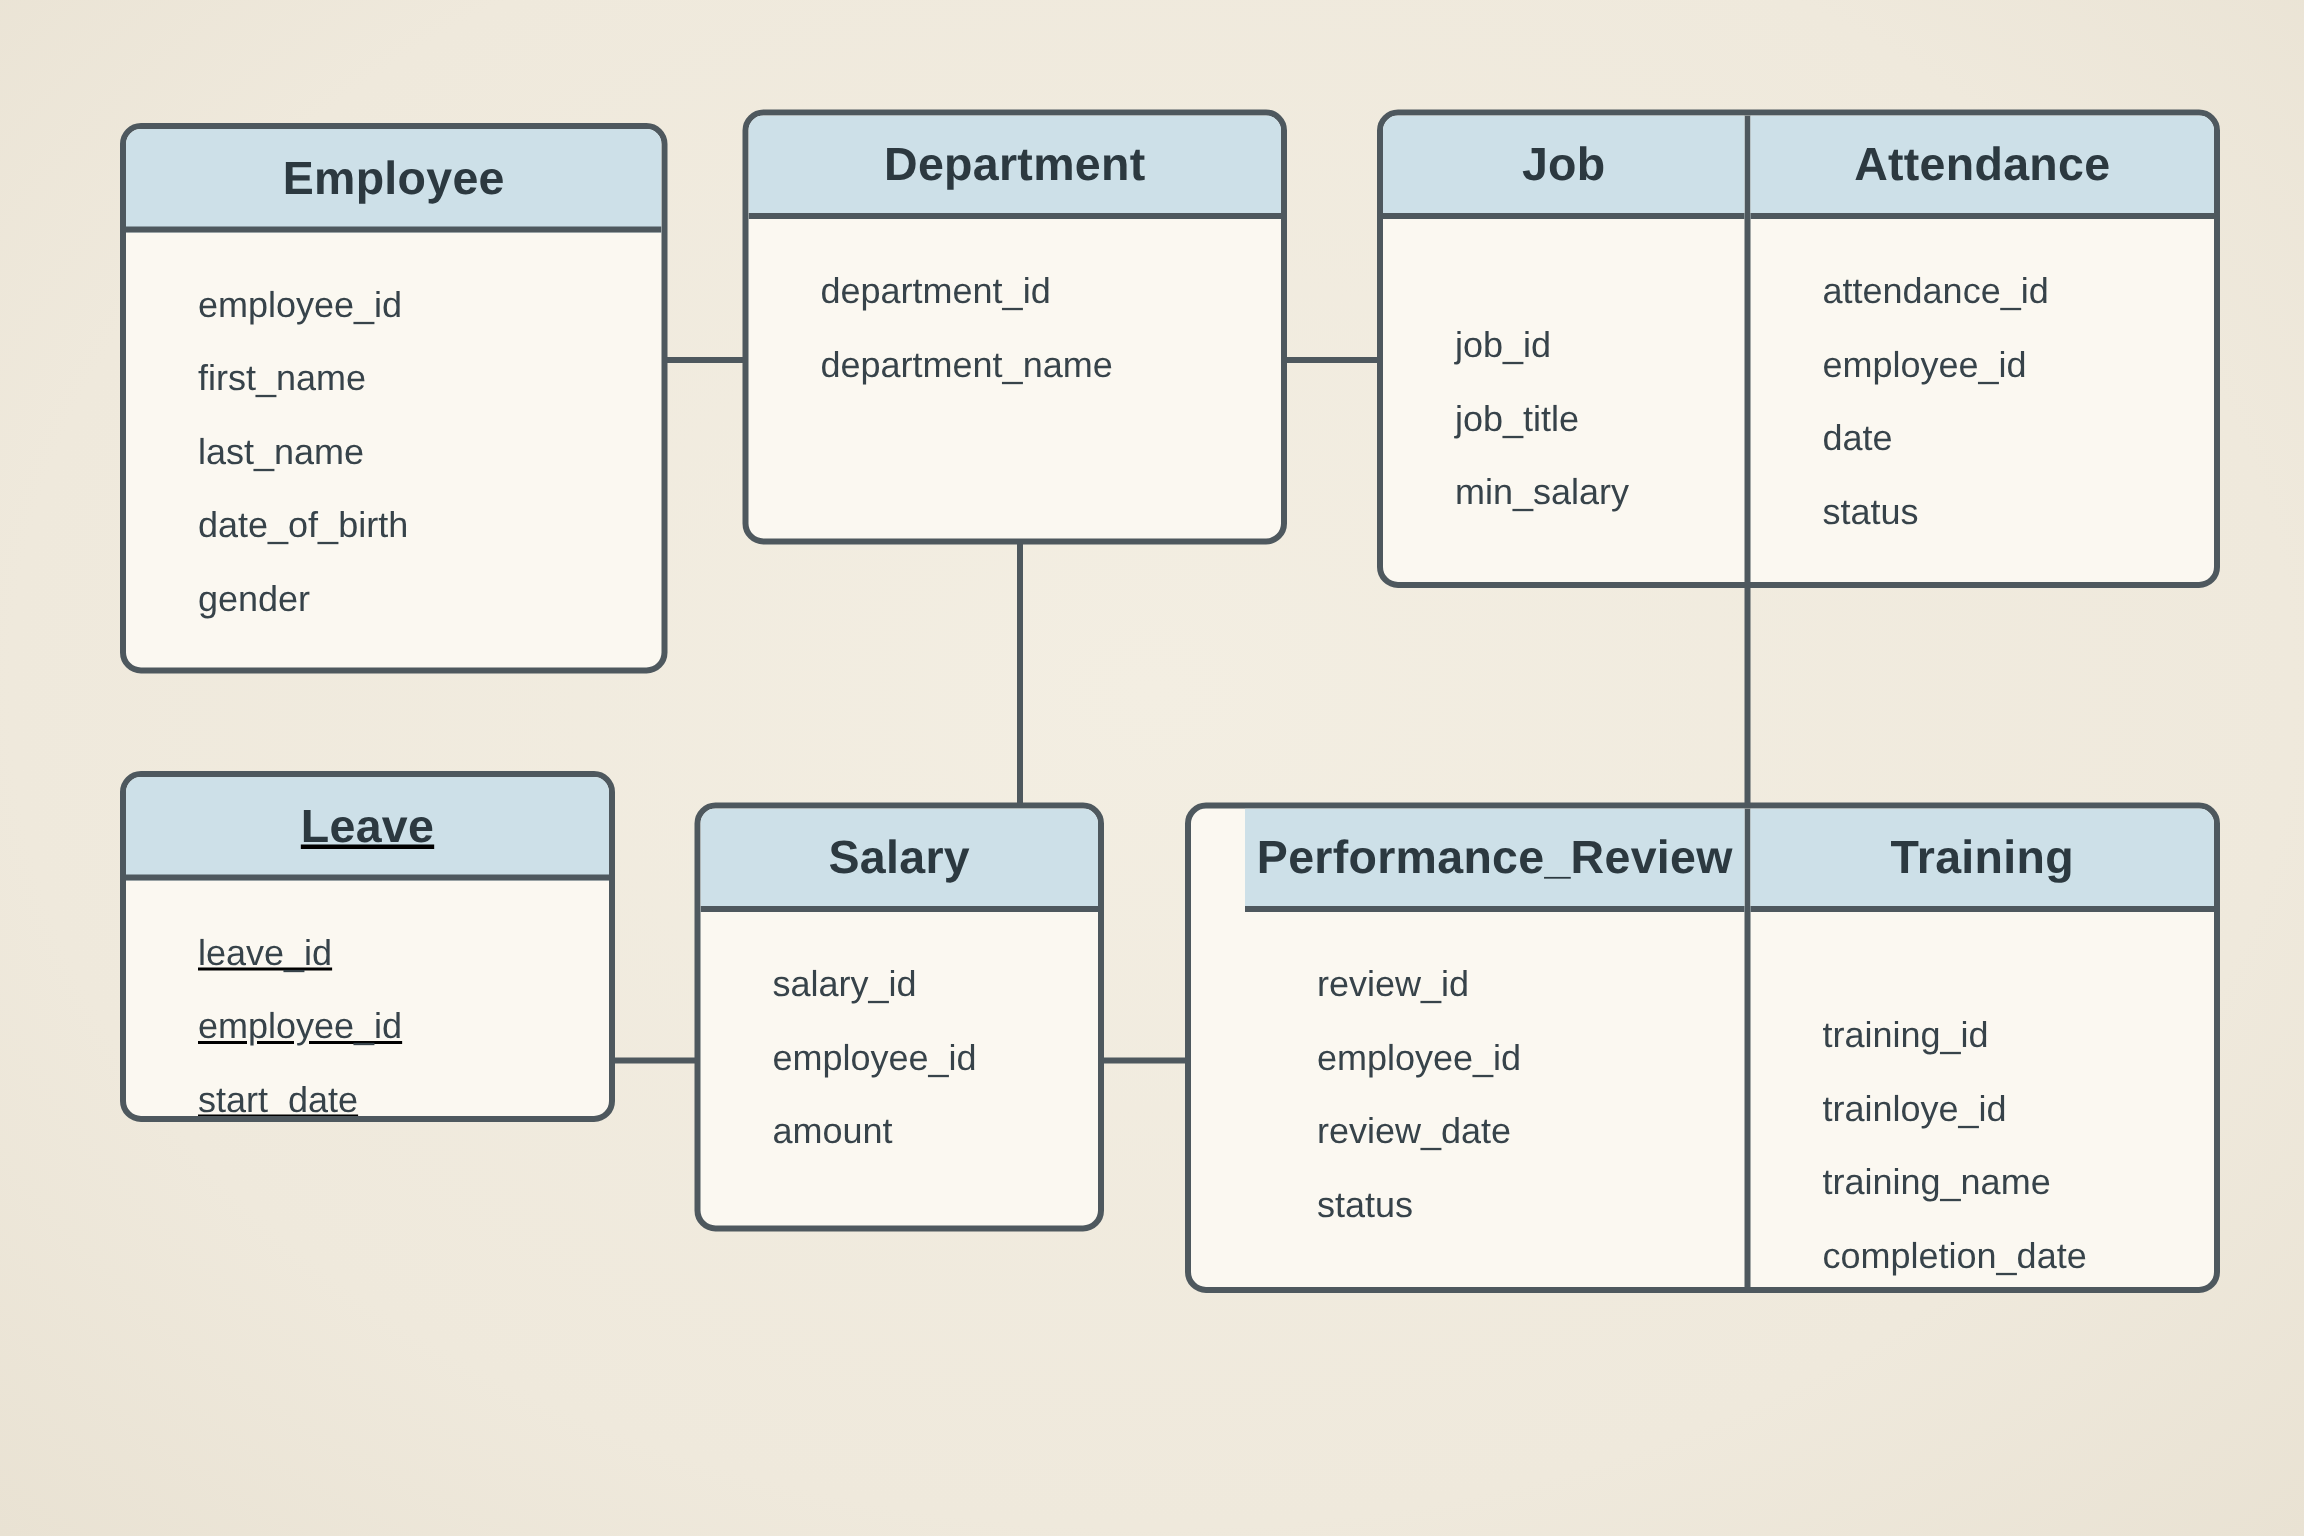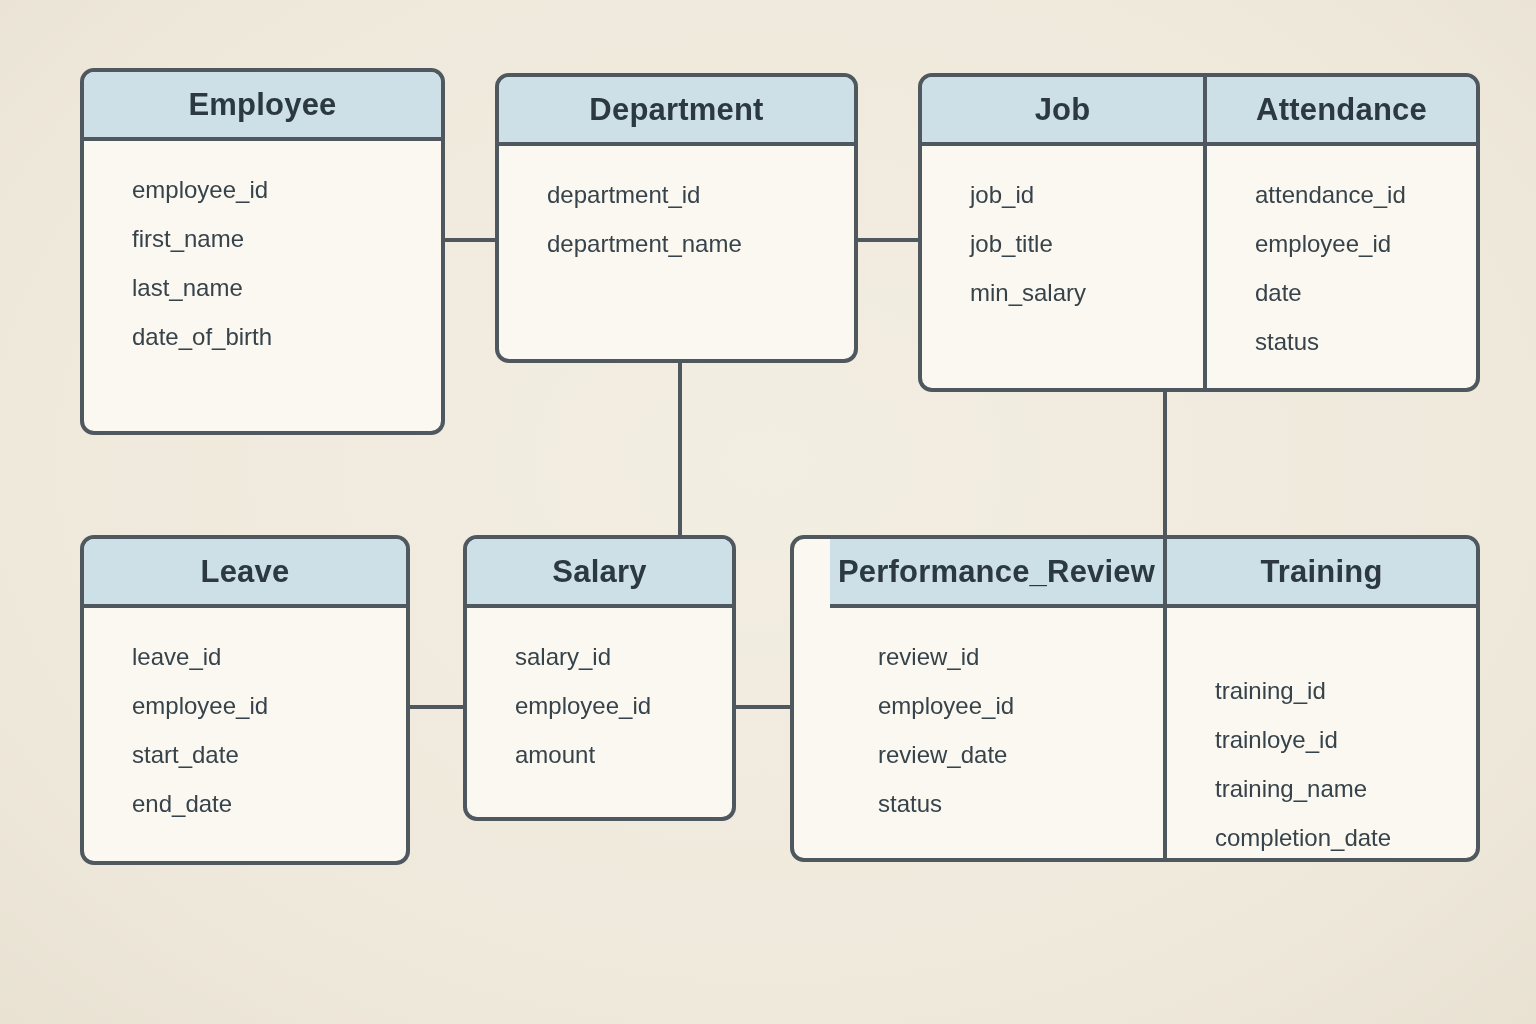--- a/index.html
+++ b/index.html
@@ -61,59 +61,60 @@
 
 <div class="canvas">
 
   <div class="connector" style="left:443px; top:238px; width:56px; height:4px;"></div>
   <div class="connector" style="left:856px; top:238px; width:66px; height:4px;"></div>
   <div class="connector" style="left:678px; top:306px; width:4px; height:233px;"></div>
   <div class="connector" style="left:1163px; top:388px; width:4px; height:151px;"></div>
   <div class="connector" style="left:408px; top:705px; width:58px; height:4px;"></div>
   <div class="connector" style="left:735px; top:705px; width:59px; height:4px;"></div>
 
-  <div class="table" style="left:80px; top:68px; width:365px; height:367px;">
+  <div class="table" style="left:80px; top:82px; width:365px; height:367px;">
     <div class="thead">Employee</div>
     <div class="tbody">
       <div class="field">employee_id</div>
       <div class="field">first_name</div>
       <div class="field">last_name</div>
       <div class="field">date_of_birth</div>
+      <div class="field">gender</div>
     </div>
   </div>
 
   <div class="table" style="left:495px; top:73px; width:363px; height:290px;">
     <div class="thead">Department</div>
     <div class="tbody">
       <div class="field">department_id</div>
       <div class="field">department_name</div>
     </div>
   </div>
 
   <div class="group" style="left:918px; top:73px; width:562px; height:319px;">
-    <div class="subtable divided" style="width:285px;">
+    <div class="subtable divided" style="width:245px;gap:36px;">
       <div class="thead">Job</div>
       <div class="tbody">
         <div class="field">job_id</div>
         <div class="field">job_title</div>
         <div class="field">min_salary</div>
       </div>
     </div>
     <div class="subtable" style="flex:1;">
       <div class="thead">Attendance</div>
       <div class="tbody">
         <div class="field">attendance_id</div>
         <div class="field">employee_id</div>
         <div class="field">date</div>
         <div class="field">status</div>
       </div>
     </div>
   </div>
 
-  <div class="table" style="left:80px; top:535px; width:330px; height:330px;">
+  <div class="table" style="left:80px; top:514px; width:330px; height:234px;text-decoration:underline;">
     <div class="thead">Leave</div>
     <div class="tbody">
       <div class="field">leave_id</div>
       <div class="field">employee_id</div>
       <div class="field">start_date</div>
       <div class="field">end_date</div>
     </div>
   </div>
 
   <div class="table" style="left:463px; top:535px; width:273px; height:286px;">

